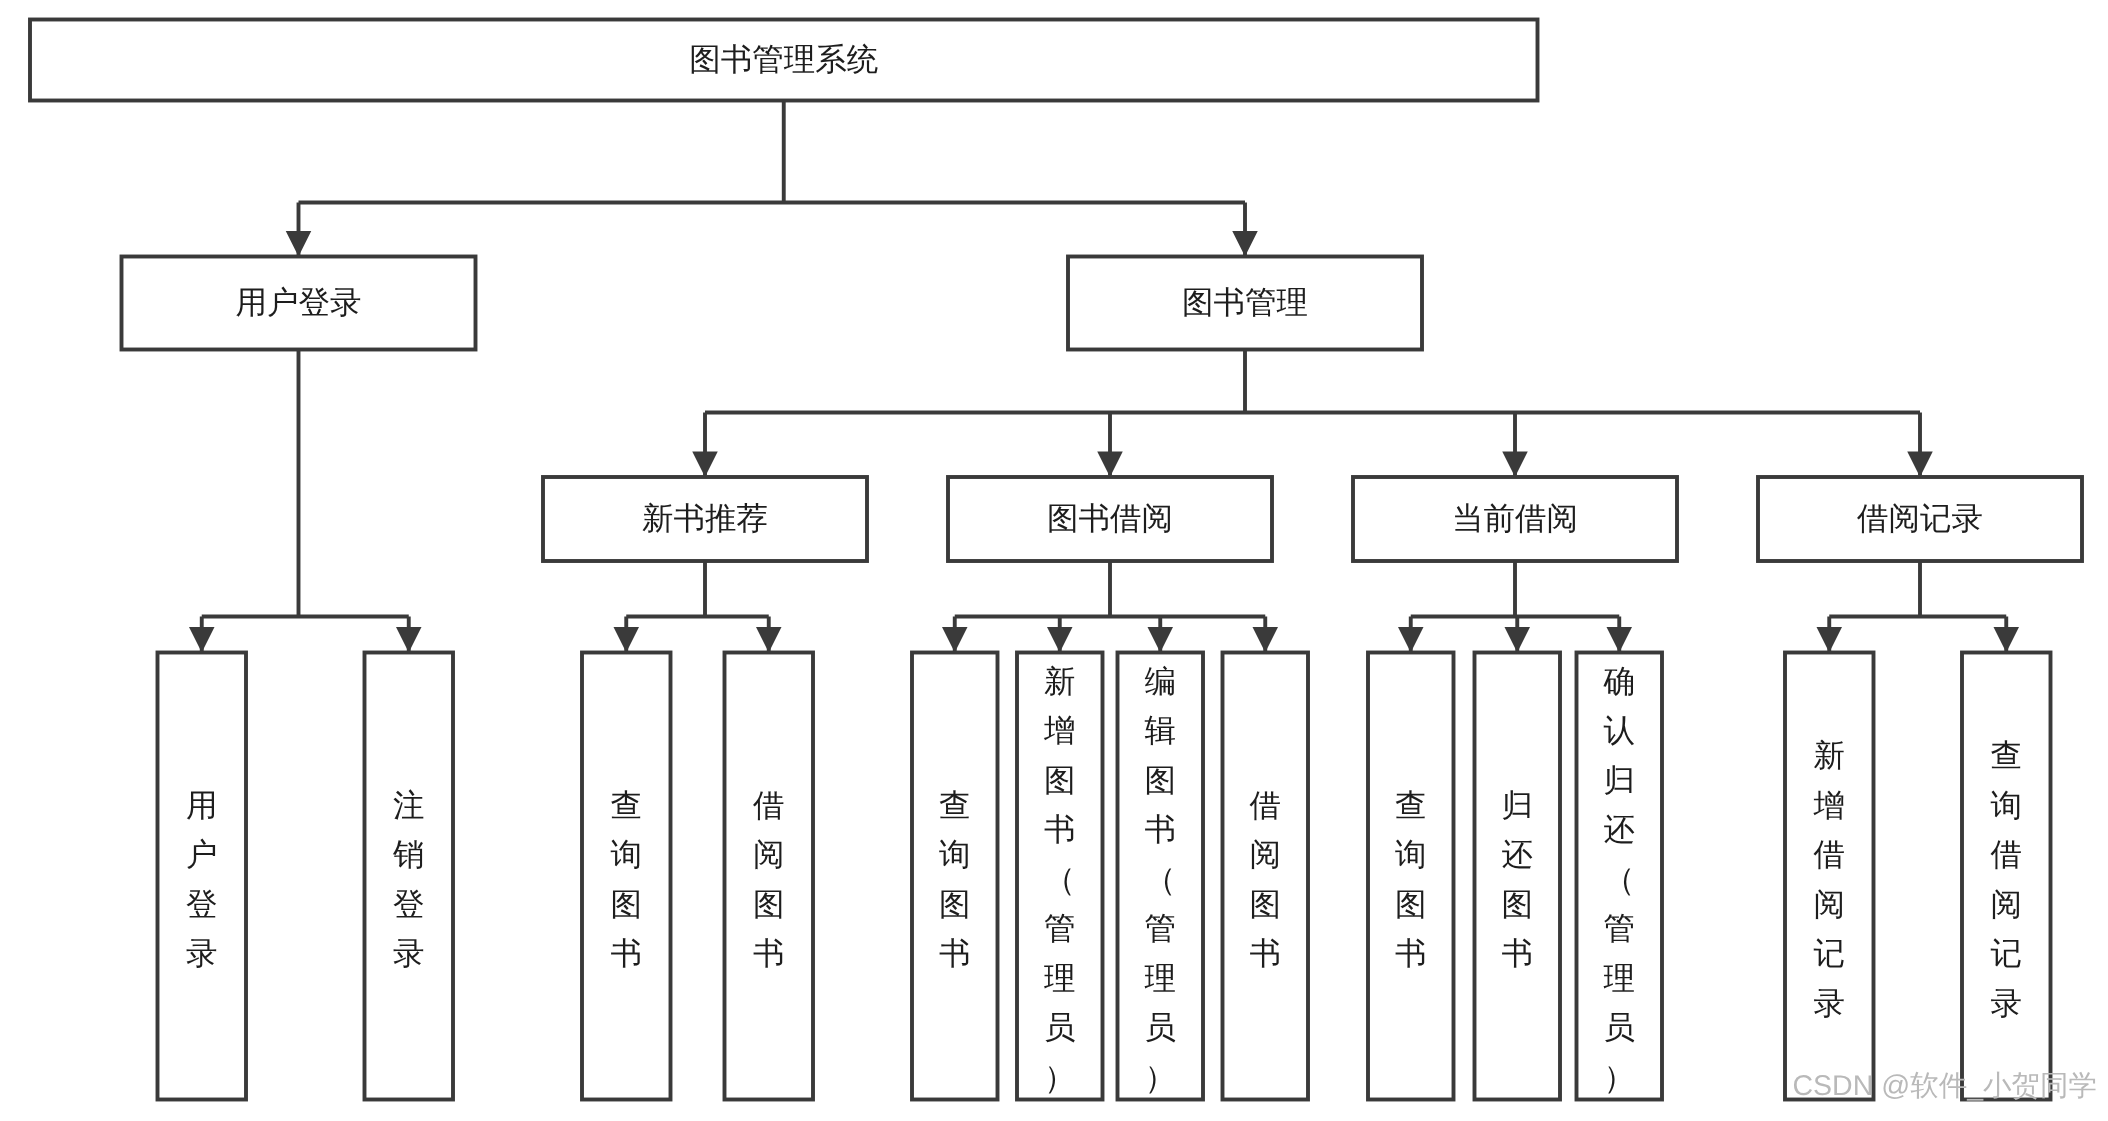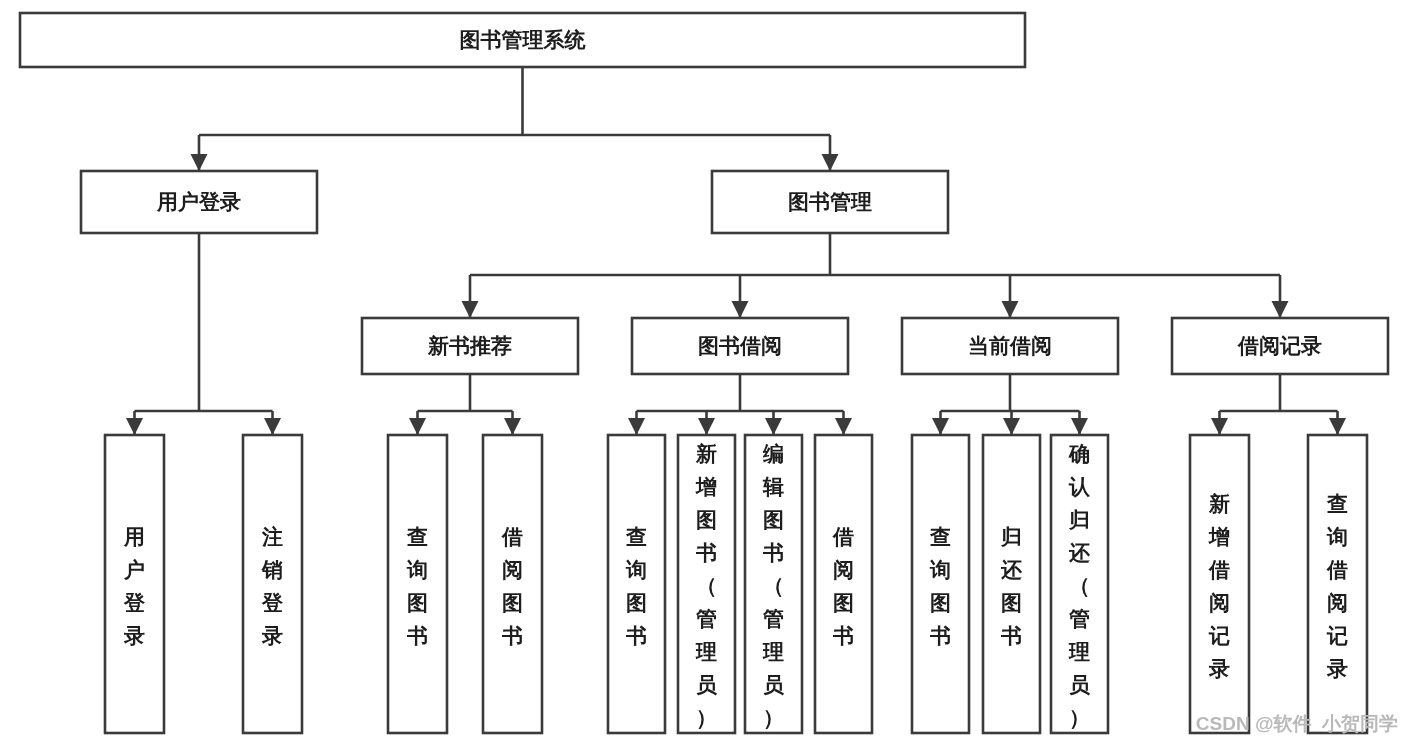--- a/index.html
+++ b/index.html
@@ -11,21 +11,20 @@
     width: 1405px;
     height: 747px;
     font-family: "Liberation Sans", "DejaVu Sans", sans-serif;
     overflow: hidden;
     position: relative;
   }
   #diagram-root {
     position: relative;
     width: 1405px;
     height: 747px;
-    font-weight: bold;
   }
   svg.diagram {
     position: absolute;
     top: 0;
     left: 0;
     width: 1405px;
     height: 747px;
   }
   .node-box {
     fill: #ffffff;

